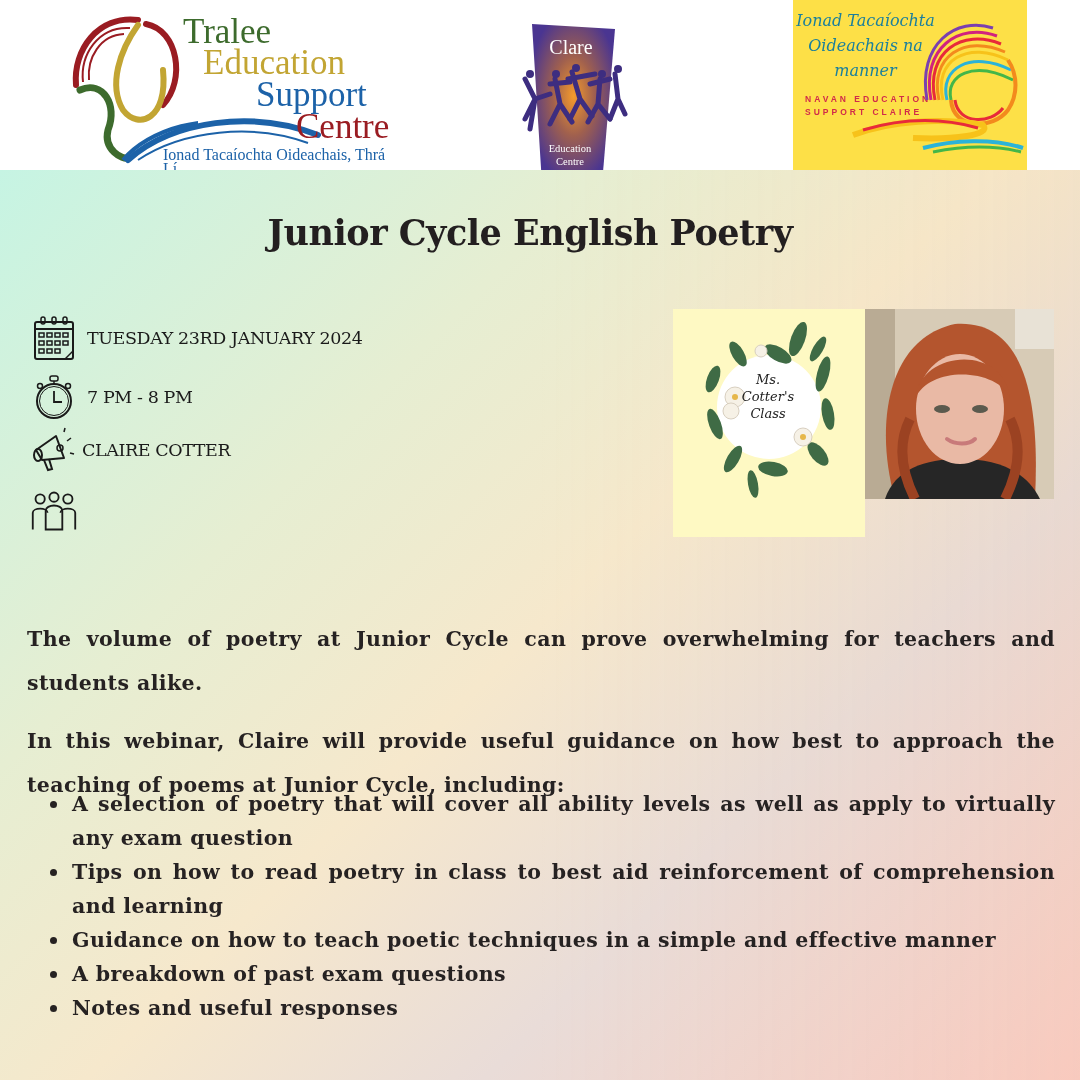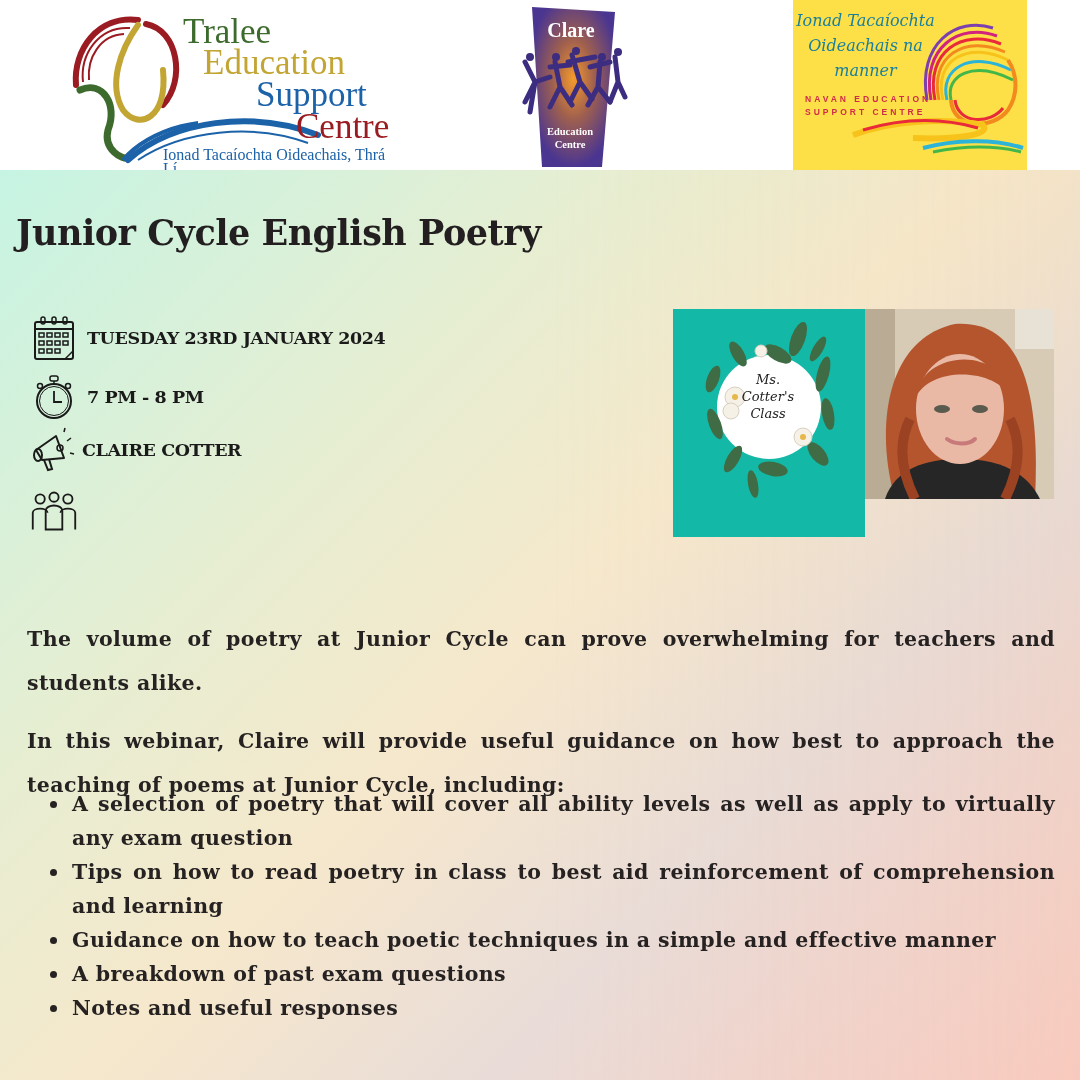--- a/index.html
+++ b/index.html
@@ -29,44 +29,44 @@
   
   .logo-tralee { position: absolute; left: 68px; top: 10px; width: 320px; height: 155px; }
   .tralee-text { position: absolute; font-family: "Liberation Serif", serif; font-size: 35px; line-height: 31px; }
   .t1 { left: 115px; top: 6px; color: #3d6b2d; }
   .t2 { left: 135px; top: 37px; color: #c2a533; }
   .t3 { left: 188px; top: 69px; color: #1c62a8; }
   .t4 { left: 228px; top: 101px; color: #9a1c22; }
   .t5 { left: 95px; top: 138px; font-size: 16px; line-height: 14px; color: #1c62a8; font-family: "Liberation Serif", serif; position: absolute; }
 
   
-  .logo-clare { position: absolute; left: 510px; top: 7px; width: 120px; height: 160px; font-weight: bold; }
+  .logo-clare { position: absolute; left: 510px; top: 24px; width: 120px; height: 160px; }
   .clare-title { position: absolute; left: 36px; top: 12px; width: 50px; text-align: center; color: #ffffff; font-family: "Liberation Serif", serif; font-size: 20px; }
   .clare-sub { position: absolute; left: 30px; top: 118px; width: 60px; text-align: center; color: #ffffff; font-family: "Liberation Serif", serif; font-size: 10.5px; line-height: 13px; }
 
   
   .logo-navan { position: absolute; left: 793px; top: 0; width: 234px; height: 214px; background: #fde047; }
   .navan-irish { position: absolute; left: 0; top: 8px; width: 145px; text-align: center; color: #1b7f9c; font-family: "DejaVu Serif", serif; font-style: italic; font-size: 16px; line-height: 25px; }
   .navan-eng { position: absolute; left: 12px; top: 93px; color: #d12b4a; font-family: "Liberation Sans", sans-serif; font-weight: bold; font-size: 8.5px; letter-spacing: 3px; line-height: 13px; }
 
   .title {
-    position: absolute; left: 16px; top: 212px; width: 1060px; 
+    position: absolute; left: 0; top: 212px; width: 1060px; text-align: center;
     font-family: "DejaVu Serif", serif; font-weight: bold; font-size: 35px; color: #231f20;
     letter-spacing: -0.5px;
   }
 
   .info-row { position: absolute; left: 30px; display: flex; align-items: center; }
   .info-icon { width: 48px; height: 48px; display: flex; align-items: center; justify-content: center; }
   .info-text {
-    font-family: "DejaVu Serif", serif; font-weight: bold; font-size: 17.5px; color: #1a1a1a;
+    font-family: "DejaVu Serif", serif; font-weight: normal; font-size: 17.5px; color: #1a1a1a;
     letter-spacing: -0.4px; margin-left: 9px;
   }
 
   .photo-panel { position: absolute; left: 673px; top: 309px; width: 381px; height: 190px; }
-  .logo-card { position: absolute; left: 0; top: 0; width: 192px; height: 228px; background: #14b8a6; }
+  .logo-card { position: absolute; left: 0; top: 0; width: 192px; height: 228px; background: #fef9c3; }
   .logo-card-text {
     position: absolute; left: 50px; top: 62px; width: 90px; text-align: center;
     font-family: "DejaVu Serif", serif; font-style: italic; font-size: 13px; line-height: 17px; color: #222;
   }
   .portrait { position: absolute; left: 192px; top: 0; width: 189px; height: 190px; overflow: hidden; background: #c9b9a2; }
 
   .body-text {
     position: absolute; left: 27px; width: 1028px;
     font-family: "DejaVu Serif", serif; font-weight: bold; font-size: 20.5px; line-height: 44px;
     color: #262222; text-align: justify; letter-spacing: 0.4px;
@@ -142,21 +142,21 @@
   </div>
 
   <div class="logo-navan">
     <div class="navan-irish">
       <div>Ionad Tacaíochta</div>
       <div>Oideachais na</div>
       <div>manner</div>
     </div>
     <div class="navan-eng">
       <div>NAVAN EDUCATION</div>
-      <div>SUPPORT CENTRE</div>
+      <div>SUPPORT CLAIRE</div>
     </div>
     <svg width="234" height="170" viewBox="0 0 234 170" style="position:absolute;left:0;top:0">
       <g fill="none" stroke-width="3">
         <path d="M150 100 C 140 60, 175 40, 215 60" stroke="#f7c21a"></path>
         <path d="M146 100 C 136 56, 172 34, 212 52" stroke="#f38a1d"></path>
         <path d="M142 100 C 132 52, 169 28, 208 44" stroke="#e82a3a"></path>
         <path d="M138 100 C 128 48, 166 22, 204 36" stroke="#d1227e"></path>
         <path d="M134 100 C 124 44, 163 16, 200 28" stroke="#7b3fb0"></path>
         <path d="M154 100 C 146 68, 178 50, 218 70" stroke="#2bb3d8"></path>
         <path d="M158 100 C 152 75, 180 60, 220 80" stroke="#43b649"></path>

